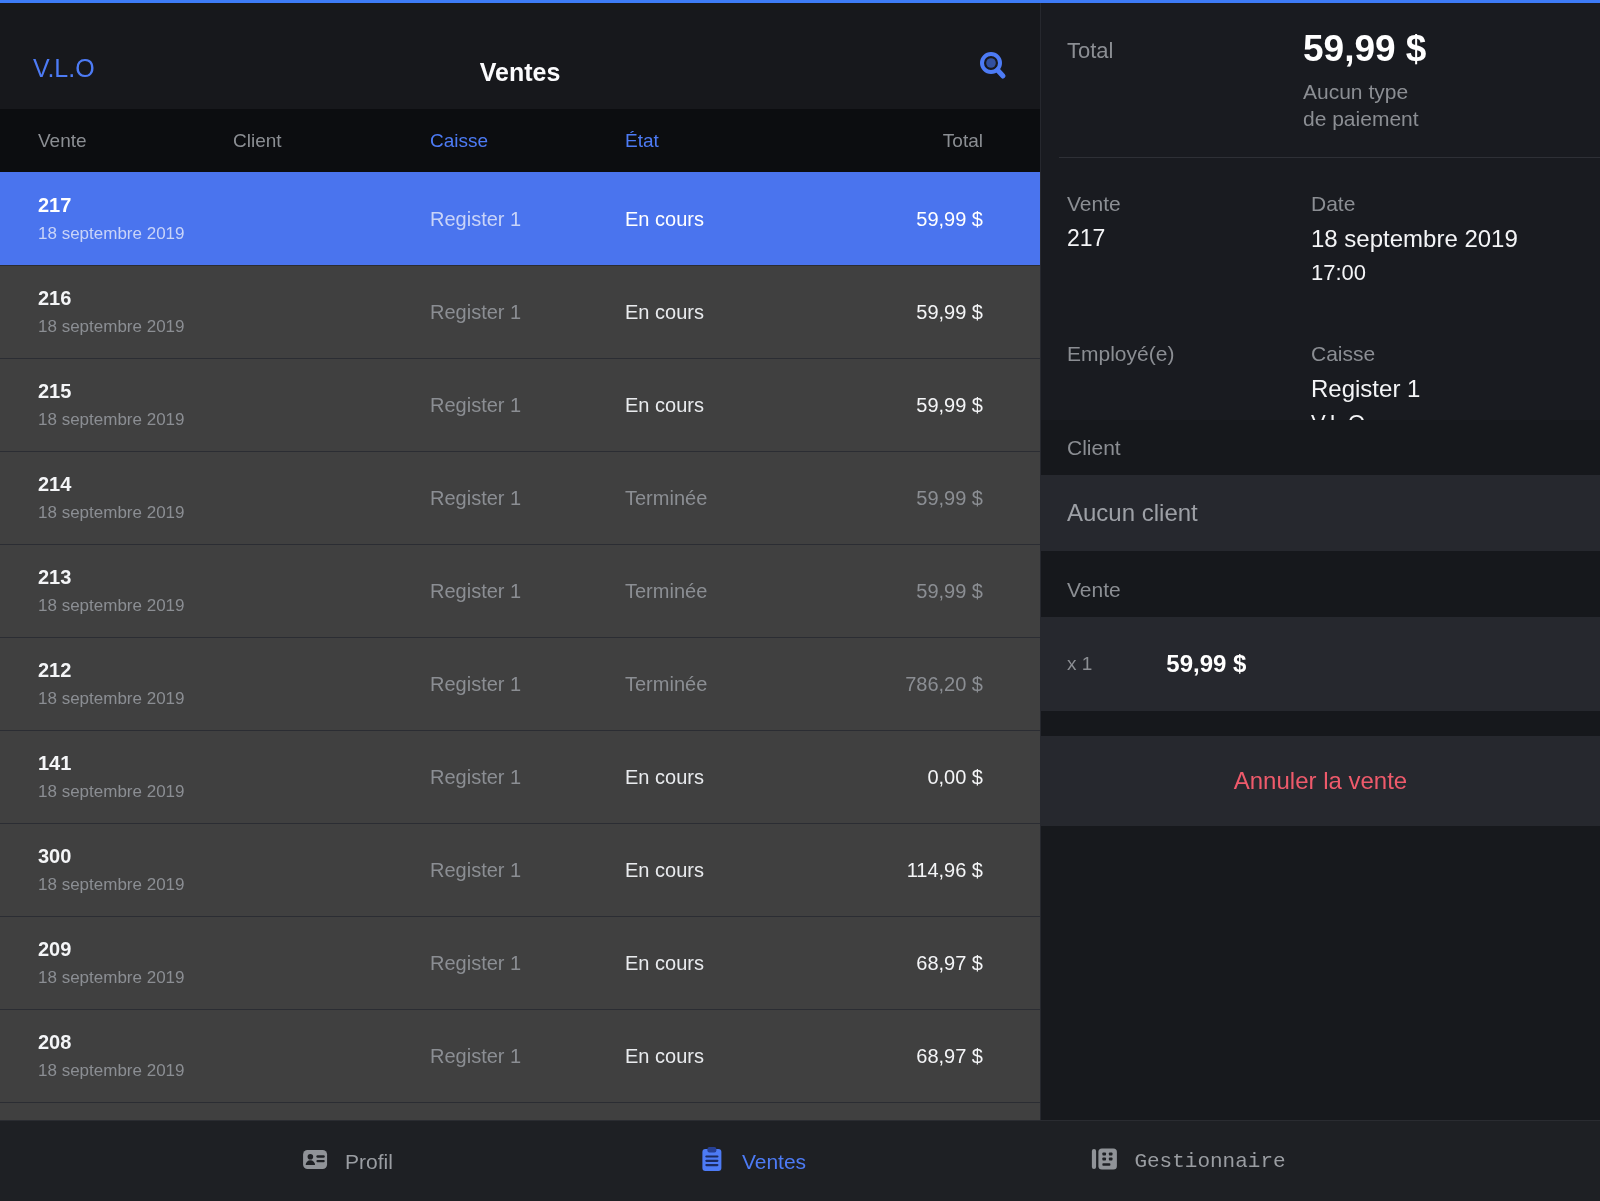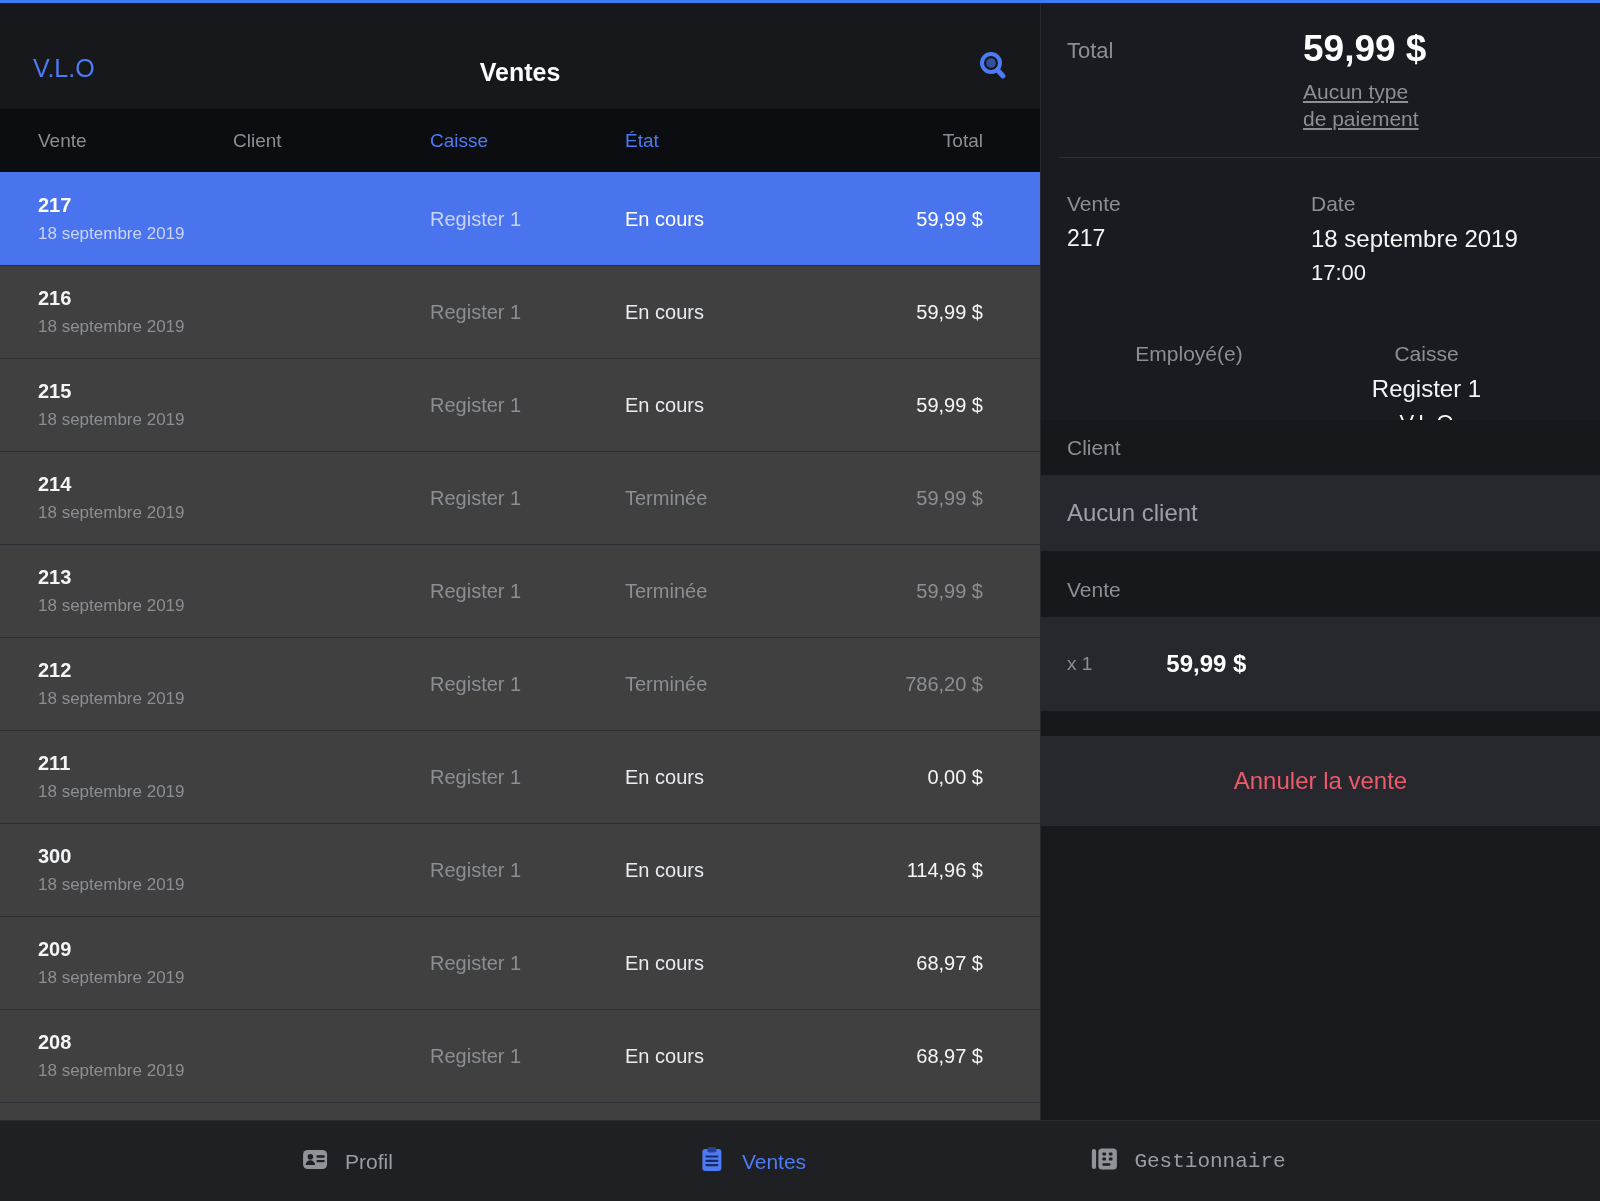--- a/index.html
+++ b/index.html
@@ -61,25 +61,25 @@
   .continue-link { margin-left:auto; background:none; border:none; color:#4d7bf5; font-size:24px; font-family:inherit; cursor:pointer; padding:0; }
 
   .total-section {
     height:158px; margin-left:18px; padding:30px 58px 0 8px;
     display:grid; grid-template-columns:236px 1fr;
     border-bottom:1px solid #2e3036;
   }
   .label { color:#8b8e93; font-size:21px; }
   .total-label { margin-top:8px; font-size:22px; }
   .total-price { font-size:37px; font-weight:700; color:#ffffff; line-height:1; }
-  .payment-note { color:#8b8e93; font-size:21px; line-height:1.28; max-width:130px; margin-top:12px;text-decoration:underline; }
+  .payment-note { color:#8b8e93; font-size:21px; line-height:1.28; max-width:130px; margin-top:12px; }
 
   .details-section { height:262px; padding:34px 58px 0 26px; }
   .detail-grid { display:grid; grid-template-columns:244px 1fr; }
-  .detail-grid + .detail-grid { margin-top:56px;text-align:center; }
+  .detail-grid + .detail-grid { margin-top:56px; }
   .detail-value { font-size:23px; color:#f4f5f7; margin-top:9px; }
   .detail-value.big { font-size:24px; }
   .detail-sub { font-size:22px; color:#f4f5f7; margin-top:7px; }
 
   .section-band { background:#16181c; display:flex; align-items:center; padding:0 26px; color:#8b8e93; font-size:21px; }
   .band-client { height:55px; }
   .band-sale { height:66px; align-items:flex-end; padding-bottom:15px; }
 
   .client-row { height:76px; background:#26282e; display:flex; align-items:center; padding:0 26px; color:#9da0a6; font-size:24px; cursor:pointer; }
   .item-row { height:94px; background:#26282e; display:flex; align-items:center; padding:0 58px 0 26px; cursor:pointer; }
@@ -187,21 +187,21 @@
             <div class="sale-id">212</div>
             <div class="sale-date">18 septembre 2019</div>
           </div>
           <div></div>
           <div class="cell-register">Register 1</div>
           <div class="cell-status">Terminée</div>
           <div class="cell-total">786,20 $</div>
         </div>
         <div class="row">
           <div>
-            <div class="sale-id">211</div>
+            <div class="sale-id">141</div>
             <div class="sale-date">18 septembre 2019</div>
           </div>
           <div></div>
           <div class="cell-register">Register 1</div>
           <div class="cell-status">En cours</div>
           <div class="cell-total">0,00 $</div>
         </div>
         <div class="row">
           <div>
             <div class="sale-id">300</div>

